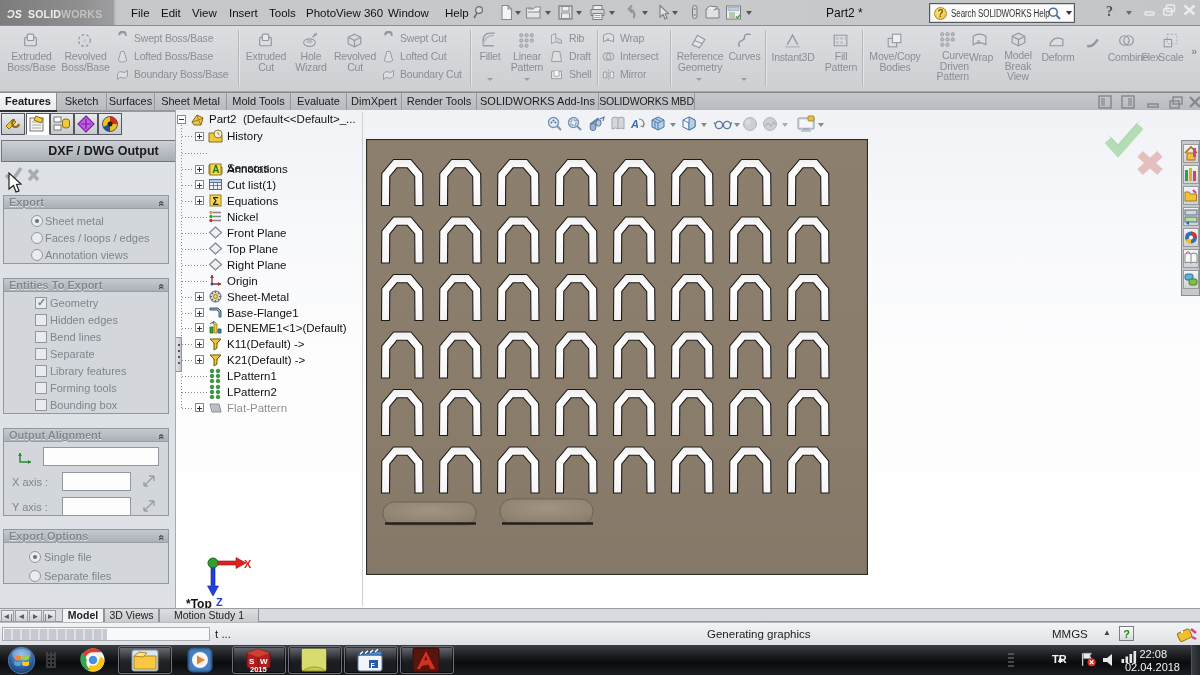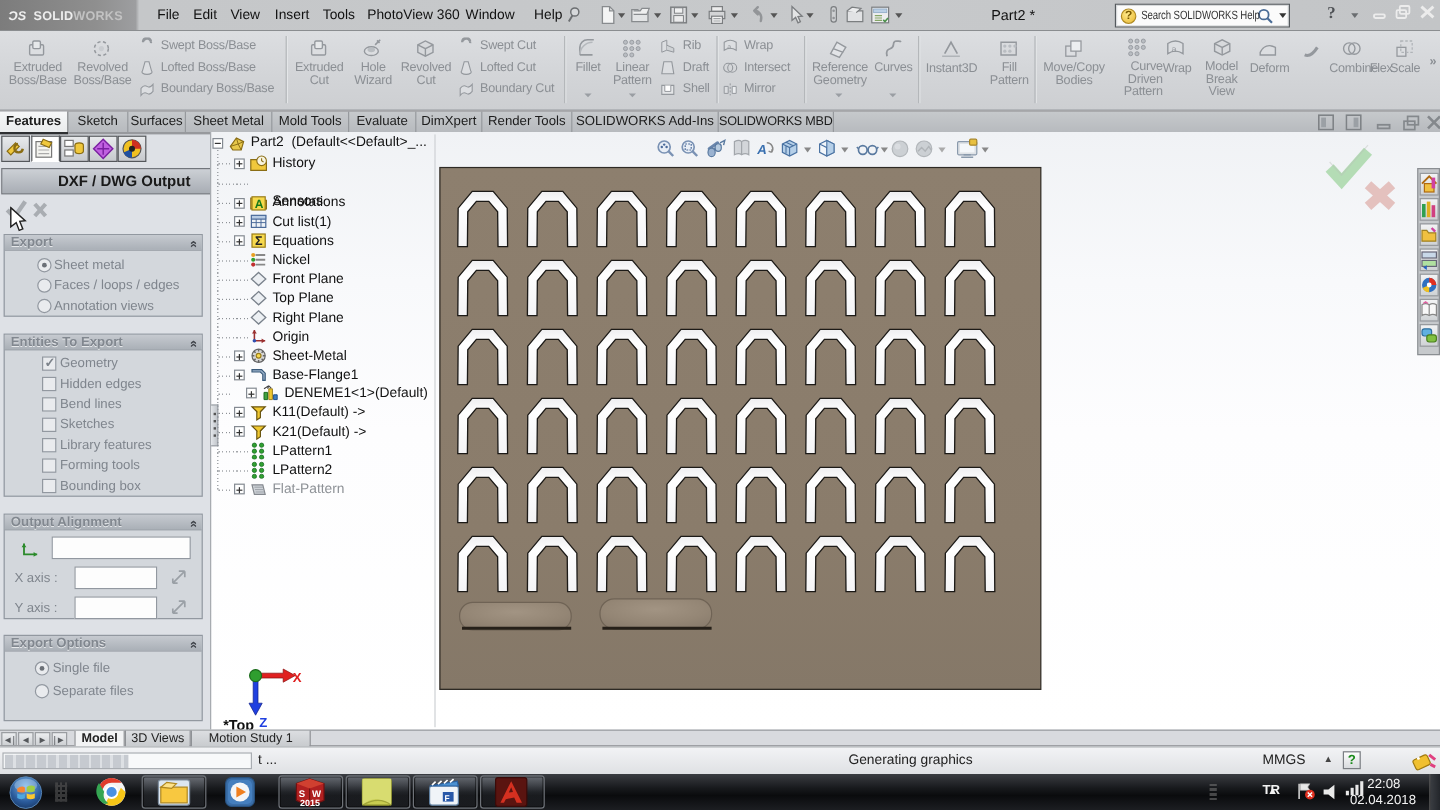--- a/index.html
+++ b/index.html
@@ -719,21 +719,21 @@
  </div>
  <div class="grp" style="top:168px;height:136px;">
   <div class="grph">Entities To Export<span class="chev">«</span></div>
   <div class="chk sel" style="left:31px;top:18px;"></div>
       <div class="plabel" style="left:46px;top:18px;">Geometry</div>
   <div class="chk" style="left:31px;top:35px;"></div>
       <div class="plabel" style="left:46px;top:35px;">Hidden edges</div>
   <div class="chk" style="left:31px;top:52px;"></div>
       <div class="plabel" style="left:46px;top:52px;">Bend lines</div>
   <div class="chk" style="left:31px;top:69px;"></div>
-      <div class="plabel" style="left:46px;top:69px;">Sketches</div>
+      <div class="plabel" style="left:46px;top:69px;">Separate</div>
   <div class="chk" style="left:31px;top:86px;"></div>
       <div class="plabel" style="left:46px;top:86px;">Library features</div>
   <div class="chk" style="left:31px;top:103px;"></div>
       <div class="plabel" style="left:46px;top:103px;">Forming tools</div>
   <div class="chk" style="left:31px;top:120px;"></div>
       <div class="plabel" style="left:46px;top:120px;">Bounding box</div>
  </div>
  <div class="grp" style="top:318px;height:88px;">
   <div class="grph">Output Alignment<span class="chev">«</span></div>
   <svg class="abs" style="left:12px;top:22px;" width="18" height="16" viewBox="0 0 18 16">
@@ -746,21 +746,21 @@
   <div class="pinput" style="left:58px;top:43px;width:69px;height:19px;"></div>
   <svg class="abs" style="left:137px;top:44px;" width="16" height="16" viewBox="0 0 16 16">
         <path d="M3 13 L13 3 M13 3 h-5 M13 3 v5 M3 13 h4 M3 13 v-4" stroke="#9aa0a6" stroke-width="1.4" fill="none"></path>
       </svg>
   <div class="plabel" style="left:8px;top:72px;">Y axis :</div>
   <div class="pinput" style="left:58px;top:68px;width:69px;height:19px;"></div>
   <svg class="abs" style="left:137px;top:69px;" width="16" height="16" viewBox="0 0 16 16">
         <path d="M3 13 L13 3 M13 3 h-5 M13 3 v5 M3 13 h4 M3 13 v-4" stroke="#9aa0a6" stroke-width="1.4" fill="none"></path>
       </svg>
  </div>
- <div class="grp" style="top:419px;height:72px;">
+ <div class="grp" style="top:419px;height:55px;">
   <div class="grph">Export Options<span class="chev">«</span></div>
   <div class="radio sel" style="left:25px;top:21px;"></div>
       <div class="plabel" style="left:40px;top:21px;">Single file</div>
   <div class="radio" style="left:25px;top:40px;"></div>
       <div class="plabel" style="left:40px;top:40px;">Separate files</div>
  </div>
 </div>
 <div class="abs" style="left:176px;top:337px;width:6px;height:35px;background:linear-gradient(90deg,#e2e5e9,#c2c6cb);border:1px solid #8f959c;border-left:none;z-index:5;">
     <div style="margin:6px auto 0;width:2px;height:2px;background:#555;box-shadow:0 6px 0 #555,0 12px 0 #555,0 18px 0 #555;"></div>
   </div>
@@ -816,21 +816,21 @@
       </svg>Right Plane</div>
  <div class="trow" style="left:31px;top:162.5px;"><svg class="tico" viewBox="0 0 15 15">
         <use href="#t-orig"></use>
       </svg>Origin</div>
  <div class="trow" style="left:18px;top:178.5px;"><div class="pbox plus"></div><svg class="tico" viewBox="0 0 15 15">
         <use href="#t-sm"></use>
       </svg>Sheet-Metal</div>
  <div class="trow" style="left:18px;top:194.5px;"><div class="pbox plus"></div><svg class="tico" viewBox="0 0 15 15">
         <use href="#t-bf"></use>
       </svg>Base-Flange1</div>
- <div class="trow" style="left:28px;top:209.5px;"><div class="pbox plus"></div><svg class="tico" viewBox="0 0 15 15">
+ <div class="trow" style="left:18px;top:209.5px;"><div class="pbox plus"></div><svg class="tico" viewBox="0 0 15 15">
         <use href="#t-den"></use>
       </svg>DENEME1&lt;1&gt;(Default)</div>
  <div class="trow" style="left:18px;top:225.5px;"><div class="pbox plus"></div><svg class="tico" viewBox="0 0 15 15">
         <use href="#t-k"></use>
       </svg>K11(Default) -&gt;</div>
  <div class="trow" style="left:18px;top:241.5px;"><div class="pbox plus"></div><svg class="tico" viewBox="0 0 15 15">
         <use href="#t-k"></use>
       </svg>K21(Default) -&gt;</div>
  <div class="trow" style="left:31px;top:257.5px;"><svg class="tico" viewBox="0 0 15 15">
         <use href="#t-lpat"></use>

